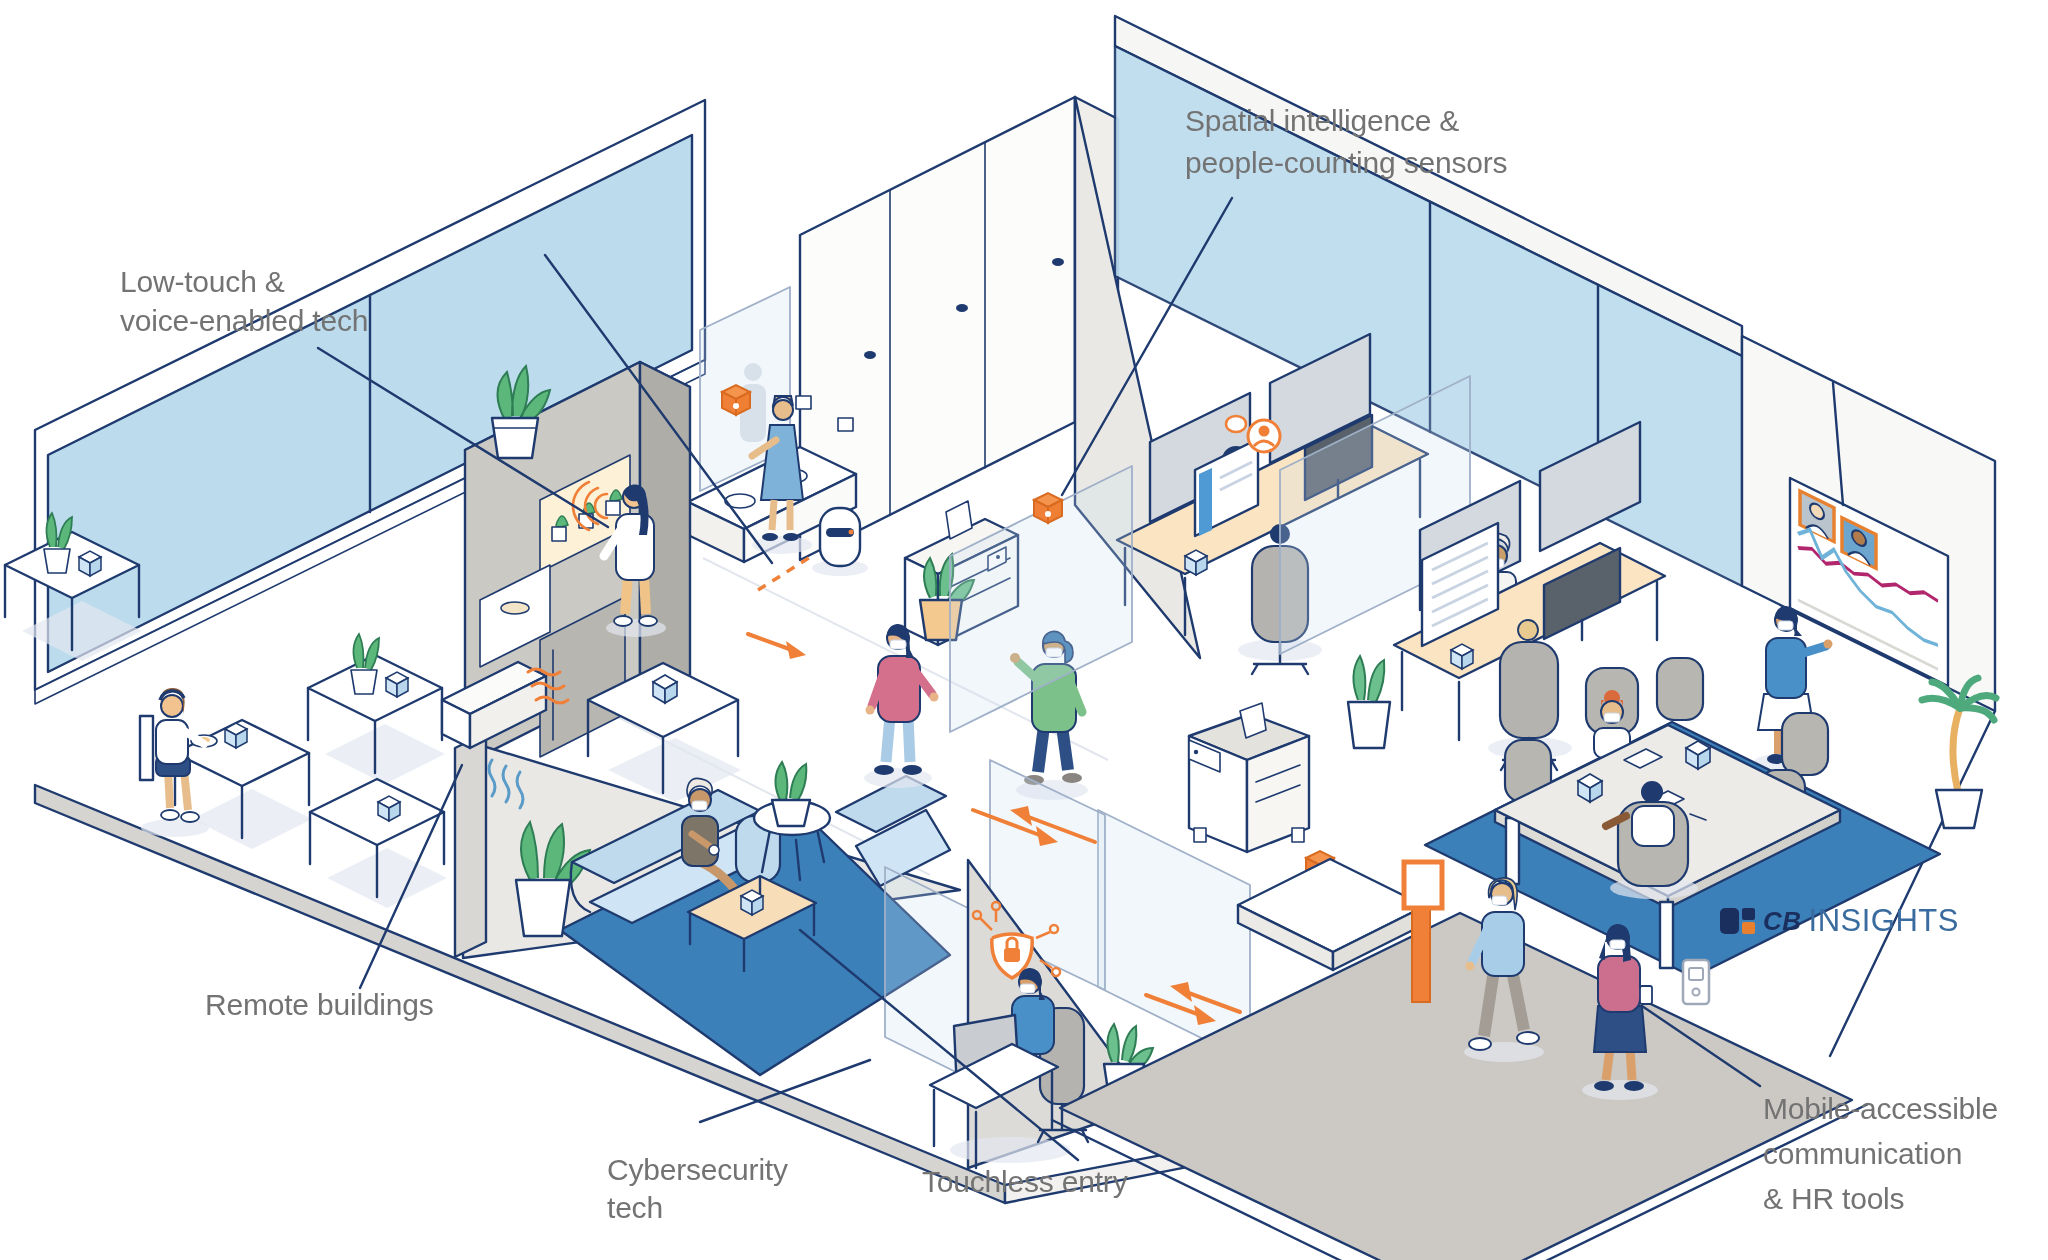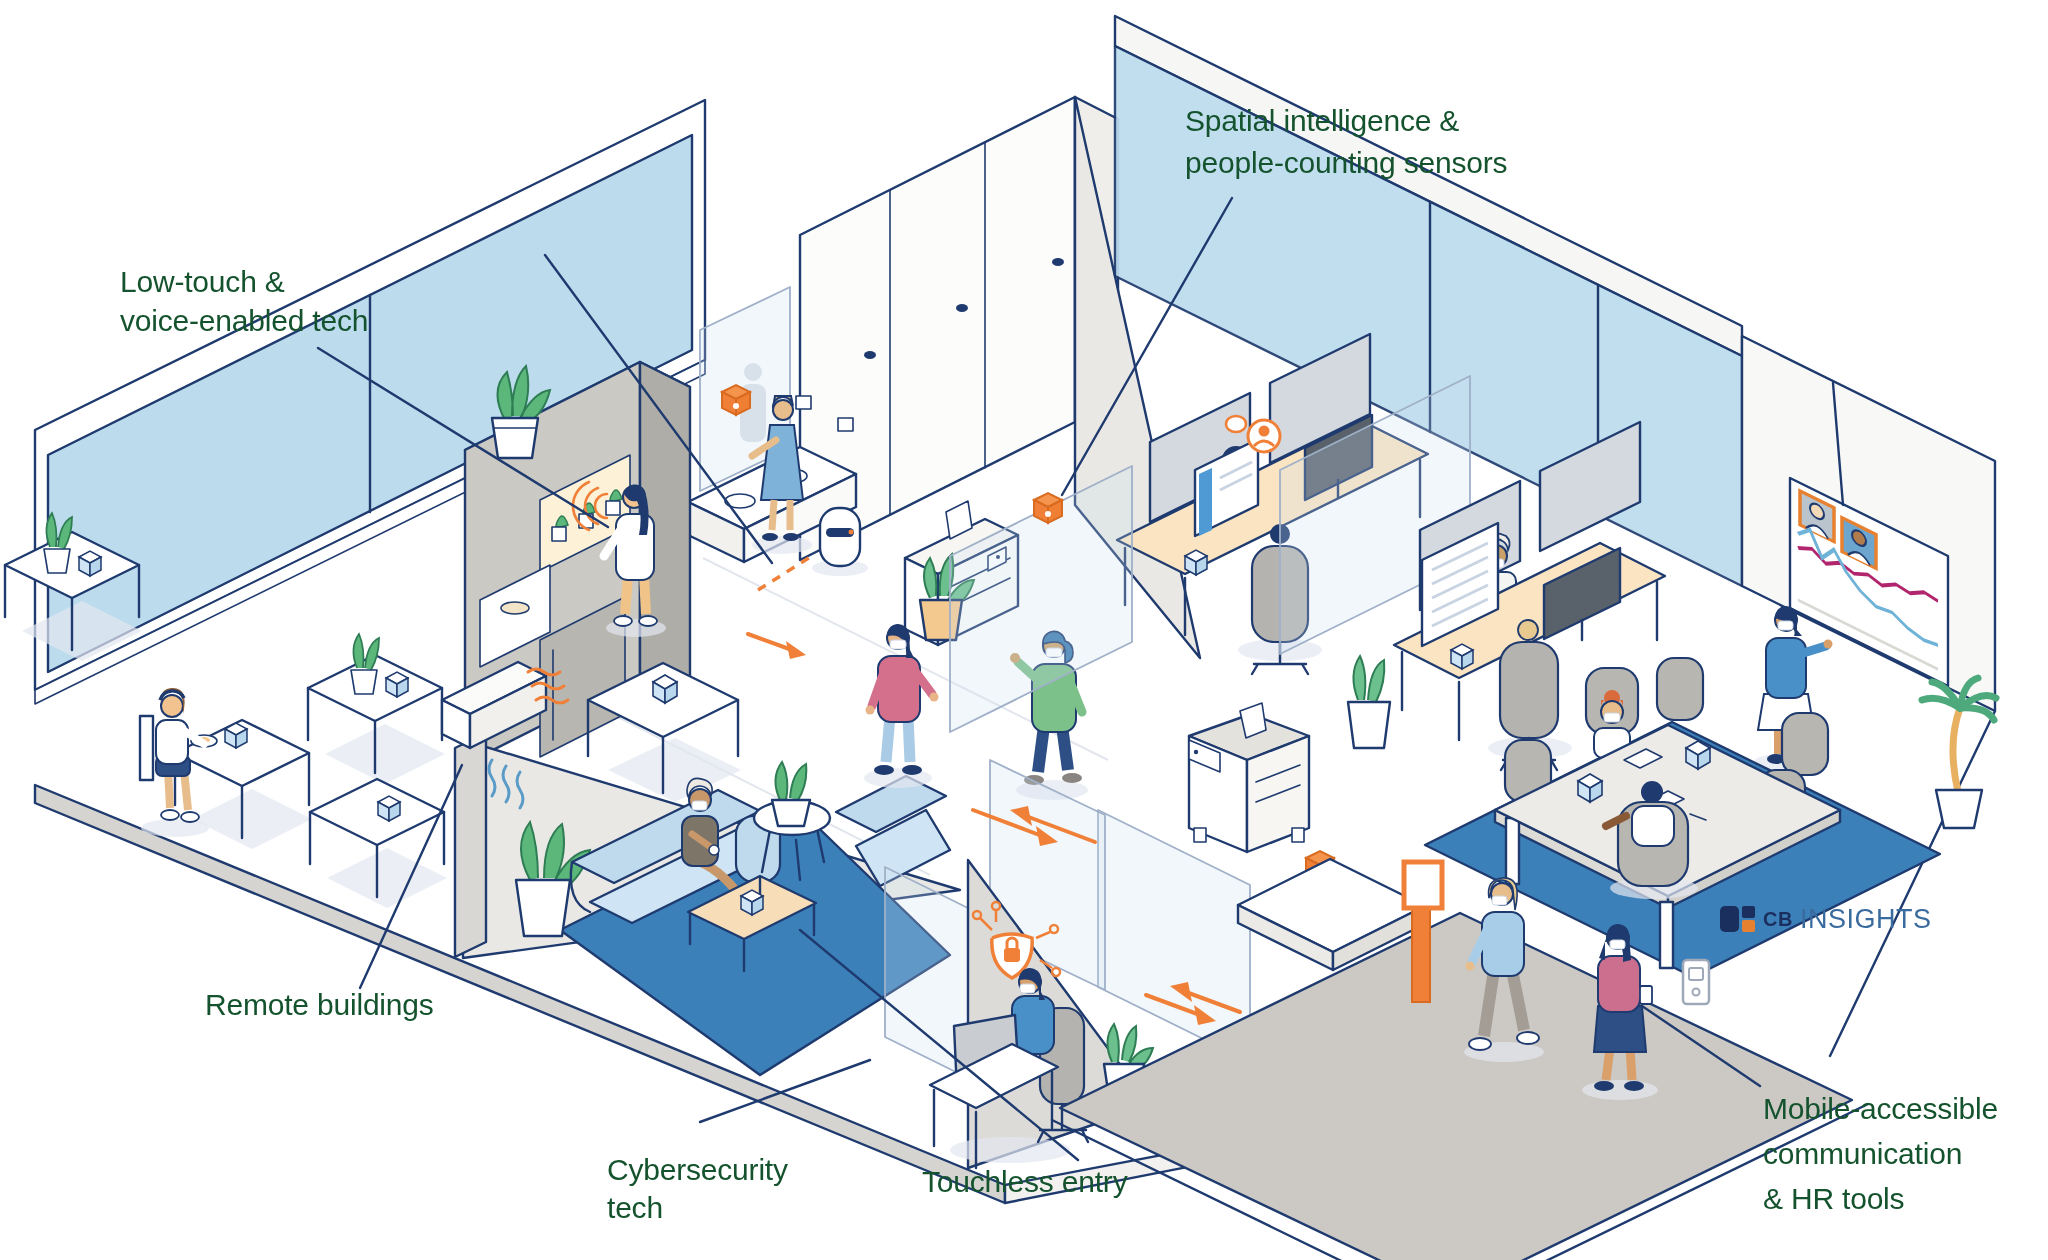--- a/index.html
+++ b/index.html
@@ -1,23 +1,23 @@
 <!DOCTYPE html>
 <html><head>
 <meta charset="utf-8">
 <style>
   html,body{margin:0;padding:0;background:#ffffff;}
   .stage{position:relative;width:2048px;height:1260px;background:#ffffff;overflow:hidden;
          font-family:"Liberation Sans",sans-serif;}
-  .lbl{position:absolute;color:#14532d;font-size:30px;line-height:39px;white-space:pre-line;
+  .lbl{position:absolute;color:#737373;font-size:30px;line-height:39px;white-space:pre-line;
        letter-spacing:-0.2px;}
   .lh42{line-height:42px}.lh45{line-height:45px}.lh38{line-height:38px}
   .logo{position:absolute;left:1720px;top:903px;display:flex;align-items:center;gap:7px;}
-  .logo .cb{font-weight:bold;color:#1B2F5E;font-size:20px;letter-spacing:0.5px;}
-  .logo .ins{color:#3A6B9E;font-size:27px;letter-spacing:0.5px;}
+  .logo .cb{font-weight:bold;color:#1B2F5E;font-size:26px;letter-spacing:0.5px;font-style:italic;}
+  .logo .ins{color:#3A6B9E;font-size:31px;letter-spacing:0.5px;}
   .o{stroke:#1E3A6E;stroke-width:2.4;stroke-linejoin:round;stroke-linecap:round;}
   .thin{stroke-width:1.6;}
   .fw{fill:#FFFFFF;}.fn{fill:none;}
   .glass{fill:#BCDCEE;}
   .pane{fill:rgba(205,222,240,0.25);stroke:#9FB0C8;stroke-width:1.8;stroke-linejoin:round;}
   .arr{stroke:#F08038;stroke-width:4;stroke-linecap:round;}
   .leader{stroke:#1E3A6E;stroke-width:2.4;stroke-linecap:round;}
   .shadow{fill:#E2E7F0;opacity:.7;}
 </style>
 </head>

